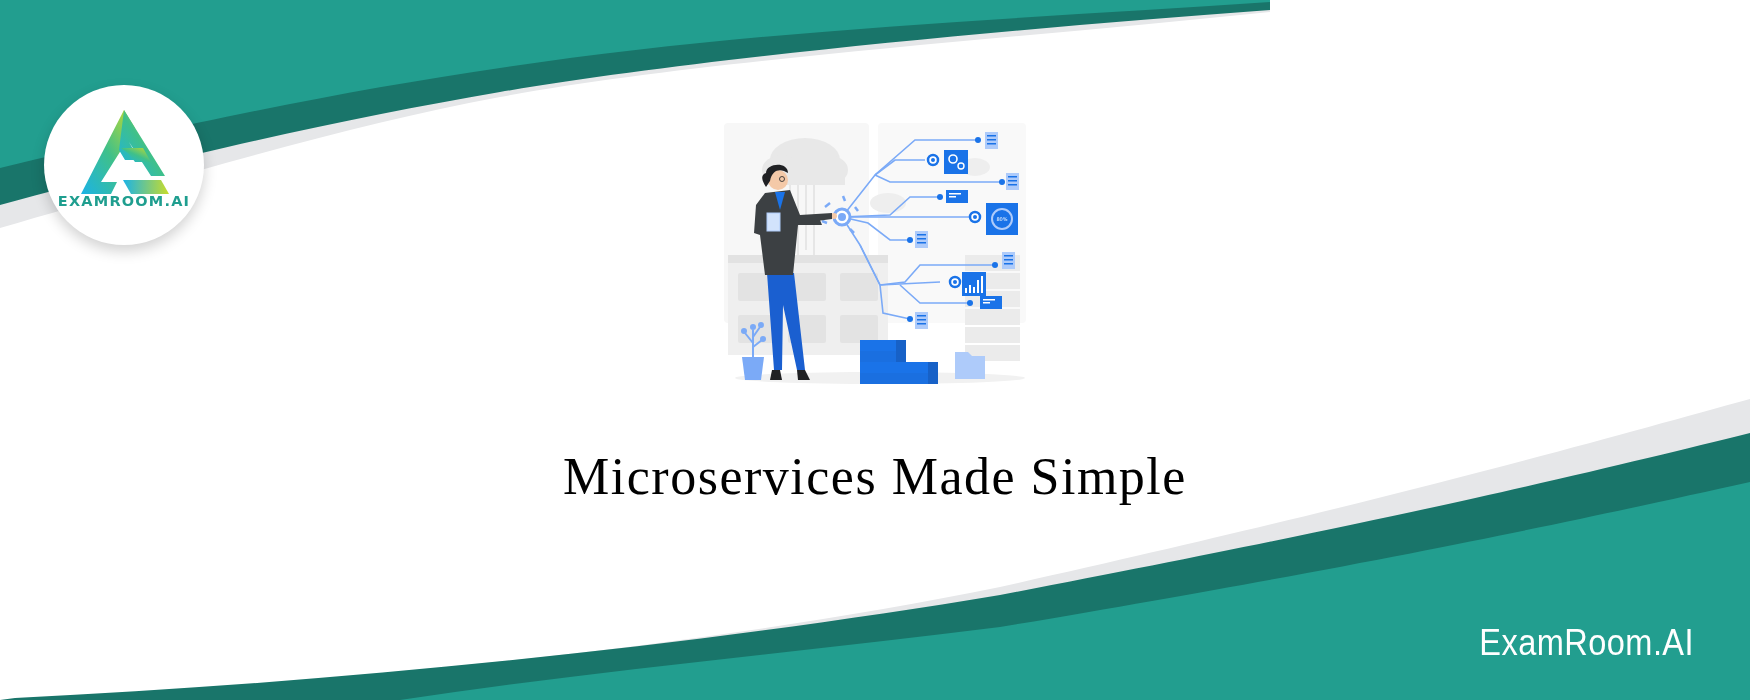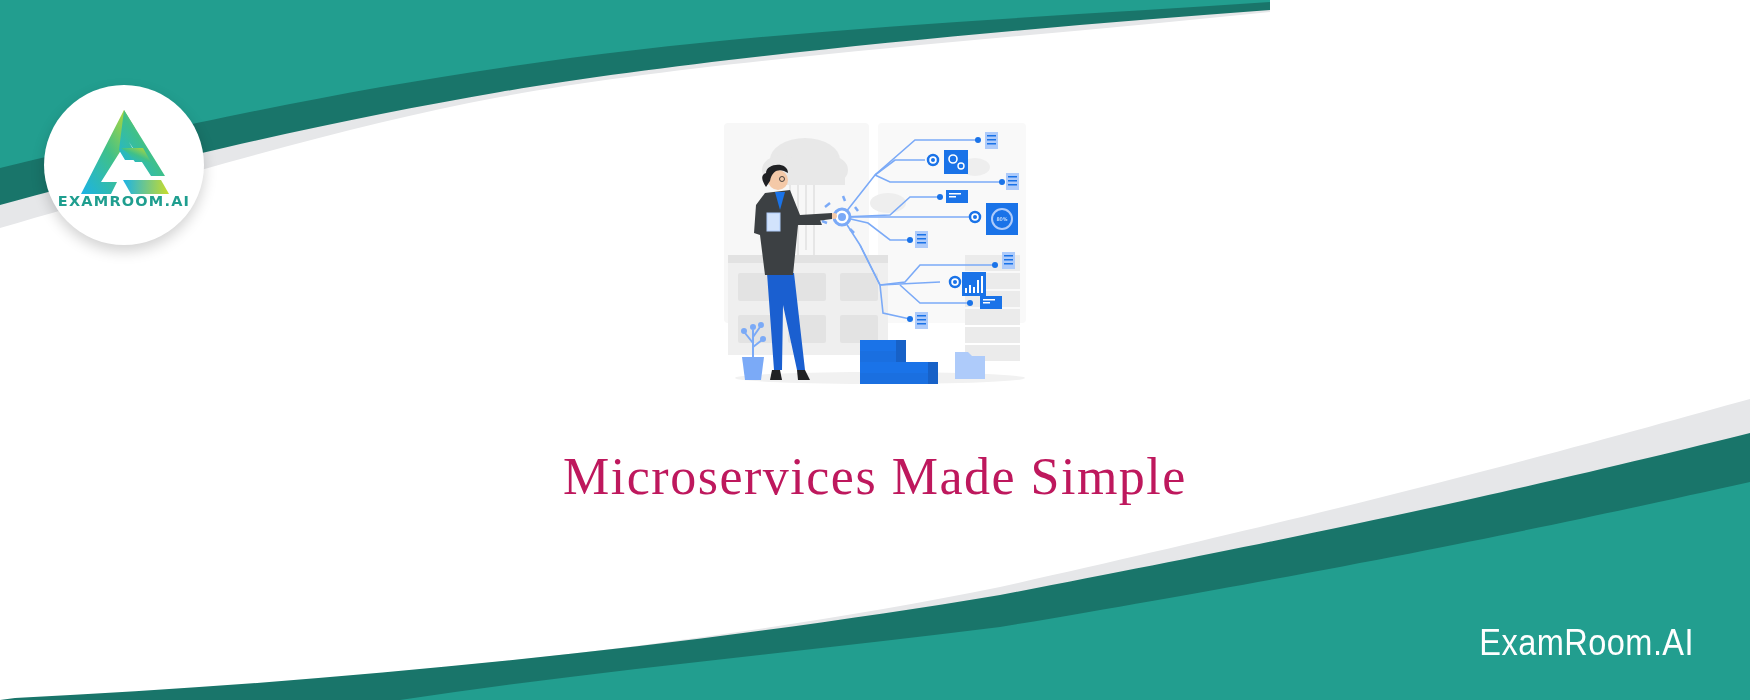--- a/index.html
+++ b/index.html
@@ -13,21 +13,21 @@
   .logo-mark { position: absolute; left: 33px; top: 25px; width: 95px; height: 85px; }
   .logo-text {
     position: absolute; left: 0; width: 160px; top: 108px; text-align: center;
     font-family: "DejaVu Sans", sans-serif; font-weight: bold; font-size: 14.5px;
     letter-spacing: 1.2px; color: #1f9e8f;
   }
   .illustration { position: absolute; left: 720px; top: 115px; width: 310px; height: 280px; }
   .title {
     position: absolute; left: 0; width: 1750px; top: 447px; text-align: center;
     font-family: "Liberation Serif", serif; font-size: 52px; letter-spacing: 1.5px;
-    color: #be185d; margin: 0; font-weight: normal;
+    color: #000000; margin: 0; font-weight: normal;
   }
   .brand-footer {
     position: absolute; right: 56px; top: 622px;
     font-family: "Liberation Sans", sans-serif; font-size: 37px; color: #ffffff;
     transform: scaleX(0.88); transform-origin: right center; letter-spacing: 0.5px;
   }
 </style>
 </head>
 <body>
 

